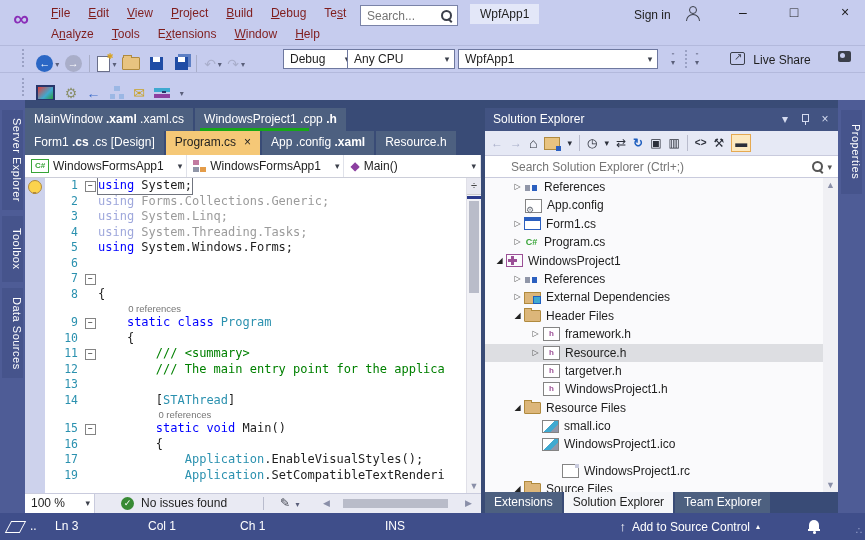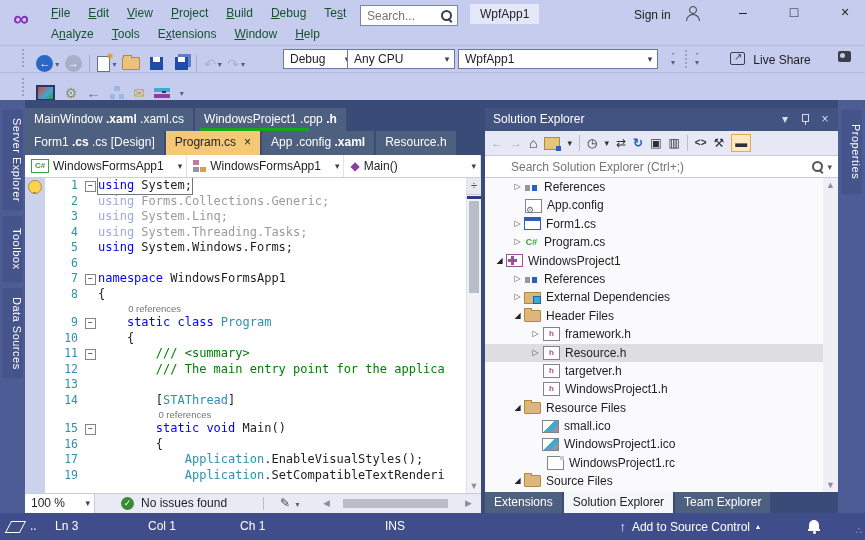--- a/index.html
+++ b/index.html
@@ -7,21 +7,21 @@
        font-family:"Liberation Sans",sans-serif;font-size:12px;color:#1e1e1e;
        background:#394b76;-webkit-font-smoothing:antialiased}
   .abs{position:absolute}
   
   #titlebar{left:0;top:0;width:865px;height:45px;background:#c6ccee}
   #toolbar1{left:0;top:45px;width:865px;height:27px;background:#c6ccee;border-top:1px solid #b3b9dc;box-sizing:border-box}
   #toolbar2{left:0;top:72px;width:865px;height:28px;background:#c6ccee;border-top:1px solid #b3b9dc;box-sizing:border-box}
   #vs-logo{left:8px;top:6px;width:26px;height:26px;font-weight:bold;font-size:22px;color:#8a2eb8;line-height:26px;text-align:center}
   #menu-row1{left:42px;top:3px;height:20px;line-height:20px;white-space:nowrap}
   #menu-row2{left:42px;top:24px;height:20px;line-height:20px;white-space:nowrap}
-  .menu-item{display:inline-block;padding:0 9px;color:#14532d;cursor:default}
+  .menu-item{display:inline-block;padding:0 9px;color:#7f1d1d;cursor:default}
   .mn{text-decoration:underline}
   #title-search{left:360px;top:5px;width:96px;height:19px;background:#fff;border:1px solid #7a83a8;display:flex;align-items:center}
   #title-search input{border:0;outline:0;width:72px;font:12px "Liberation Sans",sans-serif;margin-left:4px;background:transparent;color:#333}
   .lens{display:inline-block;width:7px;height:7px;border:2px solid #3b3f4a;border-radius:50%;position:relative}
   .lens::after{content:"";position:absolute;left:6px;top:6px;width:2px;height:5px;background:#3b3f4a;transform:rotate(-45deg)}
   #title-badge{left:470px;top:4px;height:20px;line-height:20px;padding:0 10px;background:#e3e7f8;color:#1e1e1e}
   #sign-in{left:634px;top:5px;height:20px;line-height:20px}
   .person{display:inline-block;width:14px;height:14px;position:relative;vertical-align:-2px}
   .person::before{content:"";position:absolute;left:4px;top:0;width:6px;height:6px;border:1.5px solid #3b3f4a;border-radius:50%}
   .person::after{content:"";position:absolute;left:1px;top:8px;width:12px;height:6px;border:1.5px solid #3b3f4a;border-bottom:0;border-radius:7px 7px 0 0}
@@ -294,21 +294,21 @@
     <div class="abs" id="code-area">
       <div class="abs" id="indicator-margin"></div>
       <div class="abs" id="lightbulb"></div>
       <div id="code-lines">
           <div class="code-row"><span class="ln">1</span><span class="foldcol"><span class="foldbox">−</span></span><span class="codetxt curline"><span class="tk-kw">using</span><span class="tk-pl"> System;</span></span></div>
           <div class="code-row"><span class="ln">2</span><span class="foldcol"></span><span class="codetxt"><span class="tk-kwdim">using</span><span class="tk-dim"> Forms.Collections.Generic;</span></span></div>
           <div class="code-row"><span class="ln">3</span><span class="foldcol"></span><span class="codetxt"><span class="tk-kwdim">using</span><span class="tk-dim"> System.Linq;</span></span></div>
           <div class="code-row"><span class="ln">4</span><span class="foldcol"></span><span class="codetxt"><span class="tk-kwdim">using</span><span class="tk-dim"> System.Threading.Tasks;</span></span></div>
           <div class="code-row"><span class="ln">5</span><span class="foldcol"></span><span class="codetxt"><span class="tk-kw">using</span><span class="tk-pl"> System.Windows.Forms;</span></span></div>
           <div class="code-row"><span class="ln">6</span><span class="foldcol"></span><span class="codetxt"></span></div>
-          <div class="code-row"><span class="ln">7</span><span class="foldcol"><span class="foldbox">−</span></span><span class="codetxt"><span class="tk-kw">namespace</span><span class="tk-pl"> WindowsFormsApp1</span></span></div>
+          <div class="code-row"><span class="ln">7</span><span class="foldcol"><span class="foldbox">−</span></span></div>
           <div class="code-row"><span class="ln">8</span><span class="foldcol"></span><span class="codetxt"><span class="tk-pl">{</span></span></div>
           <div class="lens-row">
             <span style="padding-left: 83.2px;">0 references</span>
           </div>
           <div class="code-row"><span class="ln">9</span><span class="foldcol"><span class="foldbox">−</span></span><span class="codetxt"><span class="tk-pl">    </span><span class="tk-kw">static</span><span class="tk-pl"> </span><span class="tk-kw">class</span><span class="tk-pl"> </span><span class="tk-ty">Program</span></span></div>
           <div class="code-row"><span class="ln">10</span><span class="foldcol"></span><span class="codetxt"><span class="tk-pl">    {</span></span></div>
           <div class="code-row"><span class="ln">11</span><span class="foldcol"><span class="foldbox">−</span></span><span class="codetxt"><span class="tk-pl">        </span><span class="tk-cm">/// &lt;summary&gt;</span></span></div>
           <div class="code-row"><span class="ln">12</span><span class="foldcol"></span><span class="codetxt"><span class="tk-pl">        </span><span class="tk-cm">/// The main entry point for the applica</span></span></div>
           <div class="code-row"><span class="ln">13</span><span class="foldcol"></span></div>
           <div class="code-row"><span class="ln">14</span><span class="foldcol"></span><span class="codetxt"><span class="tk-pl">        [</span><span class="tk-ty">STAThread</span><span class="tk-pl">]</span></span></div>
@@ -442,21 +442,21 @@
         <div class="tree-row" style="padding-left: 44px;">
           <span class="arrow"></span>
           <span class="ticon ti-img"></span>
           <span class="tlabel">small.ico</span>
         </div>
         <div class="tree-row" style="padding-left: 44px;">
           <span class="arrow"></span>
           <span class="ticon ti-img"></span>
           <span class="tlabel">WindowsProject1.ico</span>
         </div>
-        <div class="tree-row" style="padding-left: 48px;">
+        <div class="tree-row" style="padding-left: 63px; margin-top: 8px;">
           <span class="arrow"></span>
           <span class="ticon ti-rc"></span>
           <span class="tlabel">WindowsProject1.rc</span>
         </div>
         <div class="tree-row" style="padding-left: 26px;">
           <span class="arrow down">◢</span>
           <span class="ticon ti-folder"></span>
           <span class="tlabel">Source Files</span>
         </div>
       </div>

